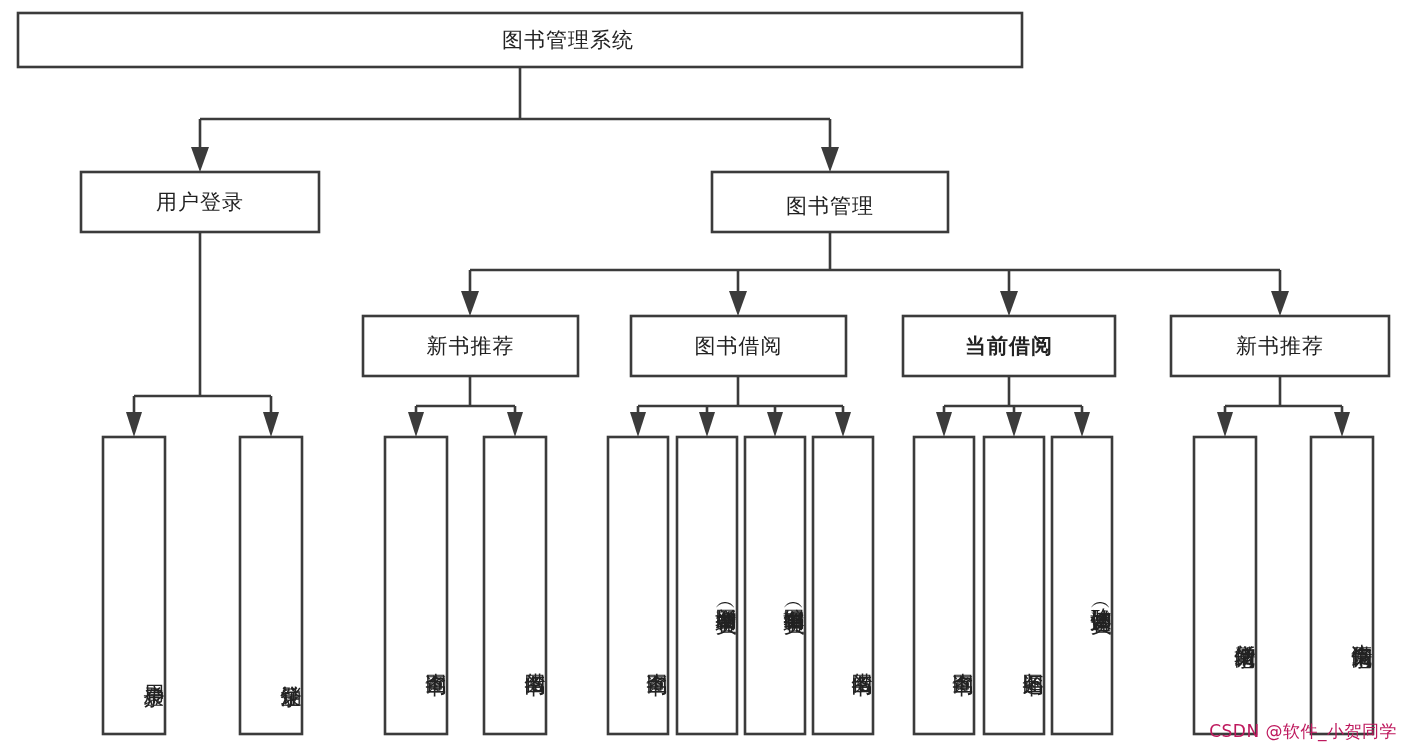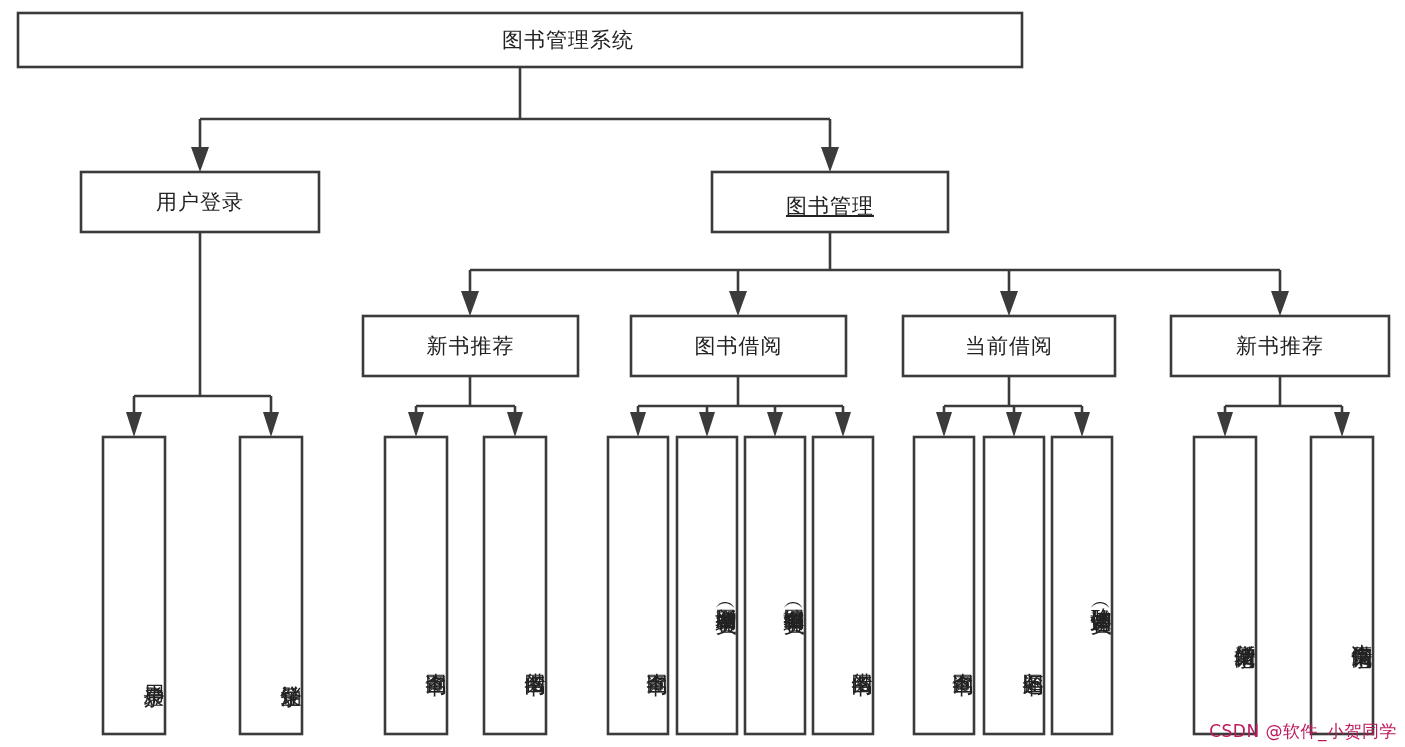--- a/index.html
+++ b/index.html
@@ -170,25 +170,25 @@
     <path class="connector" d="M 1225 406 L 1225 418"></path>
     <path class="connector" d="M 1342 406 L 1342 418"></path>
     <polygon class="arrow-head" points="1225,437 1217,412 1233,412"></polygon>
     <polygon class="arrow-head" points="1342,437 1334,412 1350,412"></polygon>
 
   </svg>
 
   <div class="hlabel-wrap" style="left:18px; top:13px; width:1004px; height:54px;padding-left:48px;">图书管理系统</div>
 
   <div class="hlabel-wrap" style="left:81px; top:172px; width:238px; height:60px;">用户登录</div>
-  <div class="hlabel-wrap" style="left:712px; top:172px; width:236px; height:68px;text-decoration:underline;">图书管理</div>
+  <div class="hlabel-wrap" style="left:712px; top:172px; width:236px; height:68px;">图书管理</div>
 
   <div class="hlabel-wrap" style="left:363px; top:316px; width:215px; height:60px;">新书推荐</div>
   <div class="hlabel-wrap" style="left:631px; top:316px; width:215px; height:60px;">图书借阅</div>
-  <div class="hlabel-wrap" style="left:903px; top:316px; width:212px; height:60px;">当前借阅</div>
+  <div class="hlabel-wrap" style="left:903px; top:316px; width:212px; height:60px;font-weight:bold;">当前借阅</div>
   <div class="hlabel-wrap" style="left:1171px; top:316px; width:218px; height:60px;">新书推荐</div>
 
   <div class="vlabel-wrap" style="left:103px; top:437px; width:62px; height:297px; padding-top:84px;">用户登录</div>
   <div class="vlabel-wrap" style="left:240px; top:437px; width:62px; height:297px; padding-top:84px;">注销登录</div>
 
   <div class="vlabel-wrap" style="left:385px; top:437px; width:62px; height:297px; padding-top:72px;">查询图书</div>
   <div class="vlabel-wrap" style="left:484px; top:437px; width:62px; height:297px; padding-top:72px;">借阅图书</div>
 
   <div class="vlabel-wrap" style="left:608px; top:437px; width:60px; height:297px; padding-top:72px;">查询图书</div>
   <div class="vlabel-wrap" style="left:677px; top:437px; width:60px; height:297px; padding-top:10px;">新增图书（管理员）</div>

